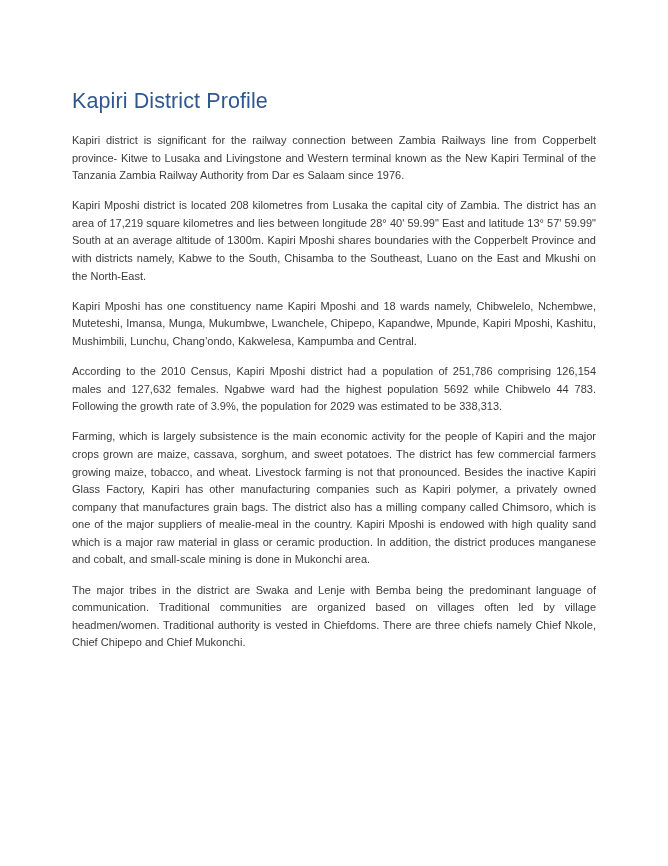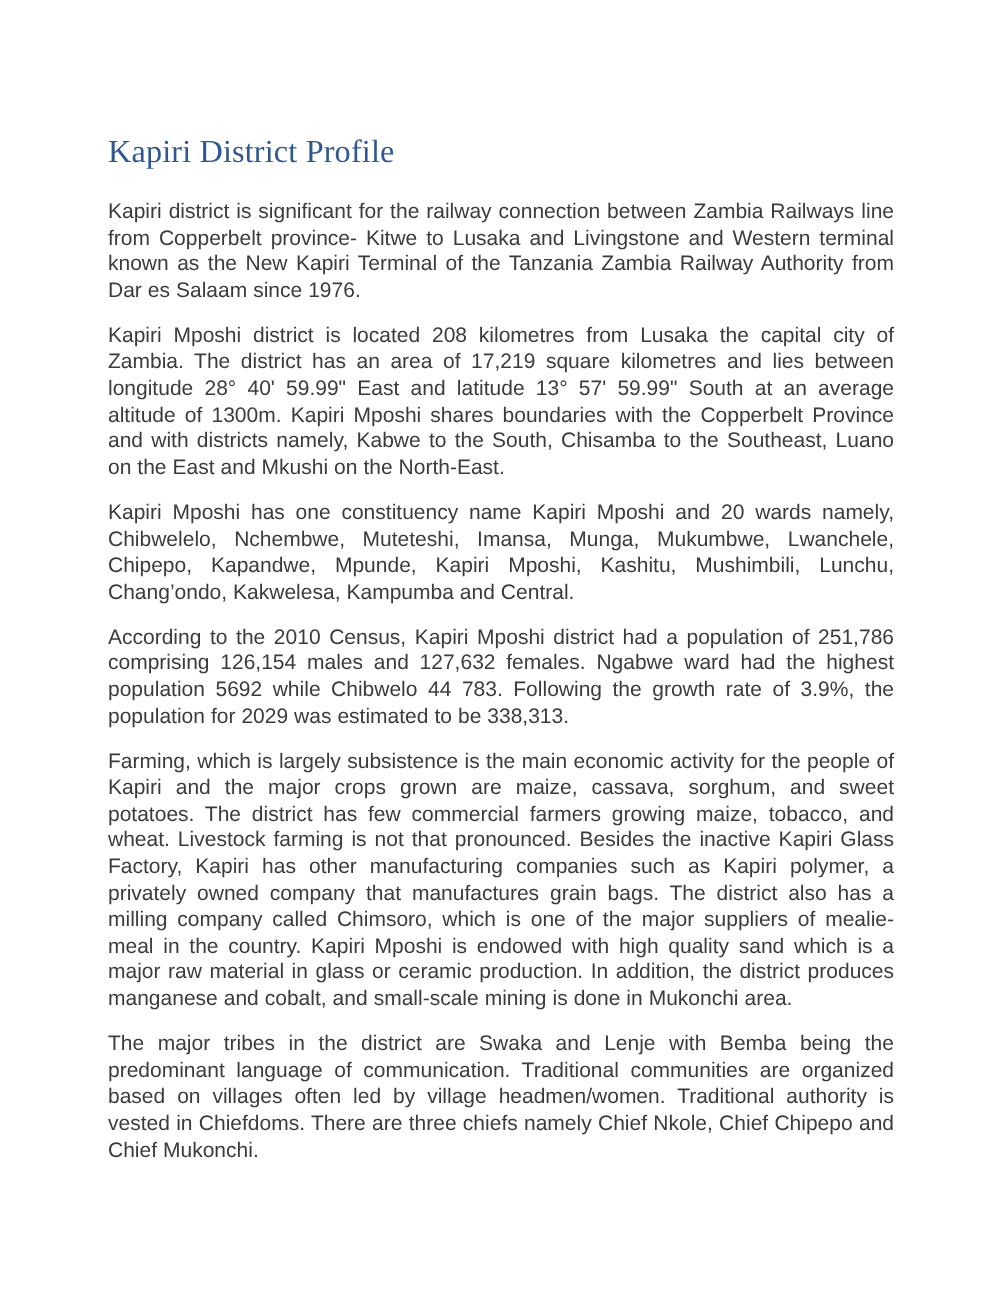--- a/index.html
+++ b/index.html
@@ -27,25 +27,25 @@
     top: 88px;
     width: 524px;
   }
   .doc-title {
     color: #30578f;
     font-size: 21.5px;
     font-weight: 400;
     letter-spacing: 0.1px;
     line-height: 26px;
     margin: 0 0 18px 0;
-    font-family: Liberation Serif, serif;
+    font-family: Liberation Sans, sans-serif;
   }
   .para {
     color: #3b3b3b;
-    font-size: 14px;
+    font-size: 11px;
     line-height: 17.6px;
     text-align: justify;
     text-justify: inter-word;
     margin: 0 0 12.5px 0;
     font-family: "Liberation Sans", sans-serif;
     word-spacing: 0.1px;
   }
   .para:last-child {
     margin-bottom: 12px;
   }
@@ -55,21 +55,21 @@
 
 <div class="page">
   <div class="content">
 
     <h1 class="doc-title">Kapiri District Profile</h1>
 
     <p class="para">Kapiri district is significant for the railway connection between Zambia Railways line from Copperbelt province- Kitwe to Lusaka and Livingstone and Western terminal known as the New Kapiri Terminal of the Tanzania Zambia Railway Authority from Dar es Salaam since 1976.</p>
 
     <p class="para">Kapiri Mposhi district is located 208 kilometres from Lusaka the capital city of Zambia. The district has an area of 17,219 square kilometres and lies between longitude 28° 40' 59.99" East and latitude 13° 57' 59.99" South at an average altitude of 1300m. Kapiri Mposhi shares boundaries with the Copperbelt Province and with districts namely, Kabwe to the South, Chisamba to the Southeast, Luano on the East and Mkushi on the North-East.</p>
 
-    <p class="para">Kapiri Mposhi has one constituency name Kapiri Mposhi and 20 wards namely, Chibwelelo, Nchembwe, Muteteshi, Imansa, Munga, Mukumbwe, Lwanchele, Chipepo, Kapandwe, Mpunde, Kapiri Mposhi, Kashitu, Mushimbili, Lunchu, Chang’ondo, Kakwelesa, Kampumba and Central.</p>
+    <p class="para">Kapiri Mposhi has one constituency name Kapiri Mposhi and 18 wards namely, Chibwelelo, Nchembwe, Muteteshi, Imansa, Munga, Mukumbwe, Lwanchele, Chipepo, Kapandwe, Mpunde, Kapiri Mposhi, Kashitu, Mushimbili, Lunchu, Chang’ondo, Kakwelesa, Kampumba and Central.</p>
 
     <p class="para">According to the 2010 Census, Kapiri Mposhi district had a population of 251,786 comprising 126,154 males and 127,632 females.  Ngabwe ward had the highest population 5692 while Chibwelo 44 783. Following the growth rate of 3.9%, the population for 2029 was estimated to be 338,313.</p>
 
     <p class="para">Farming, which is largely subsistence is the main economic activity for the people of Kapiri and the major crops grown are maize, cassava, sorghum, and sweet potatoes. The district has few commercial farmers growing maize, tobacco, and wheat. Livestock farming is not that pronounced. Besides the inactive Kapiri Glass Factory, Kapiri has other manufacturing companies such as Kapiri polymer, a privately owned company that manufactures grain bags. The district also has a milling company called Chimsoro, which is one of the major suppliers of mealie-meal in the country.
 Kapiri Mposhi is endowed with high quality sand which is a major raw material in glass or ceramic production. In addition, the district produces manganese and cobalt, and small-scale mining is done in Mukonchi area.</p>
 
     <p class="para">The major tribes in the district are Swaka and Lenje with Bemba being the predominant language of communication. Traditional communities are organized based on villages often led by village headmen/women.  Traditional authority is vested in Chiefdoms.  There are three chiefs namely Chief Nkole, Chief Chipepo and Chief Mukonchi.</p>
 
   </div>
 </div>

